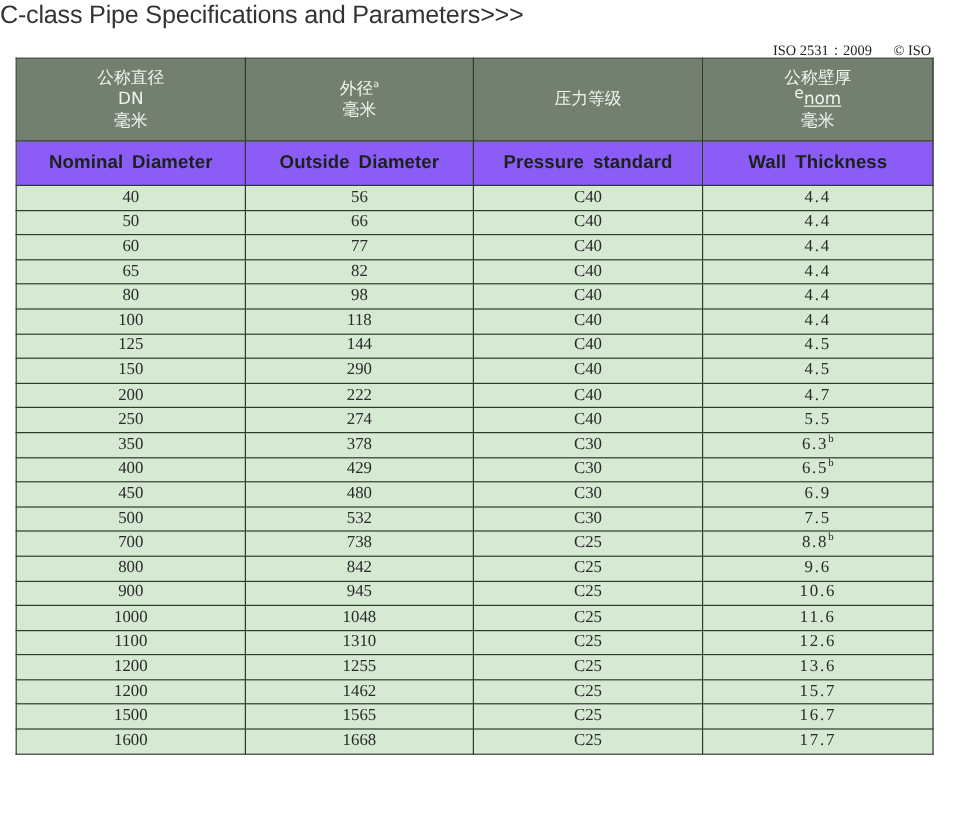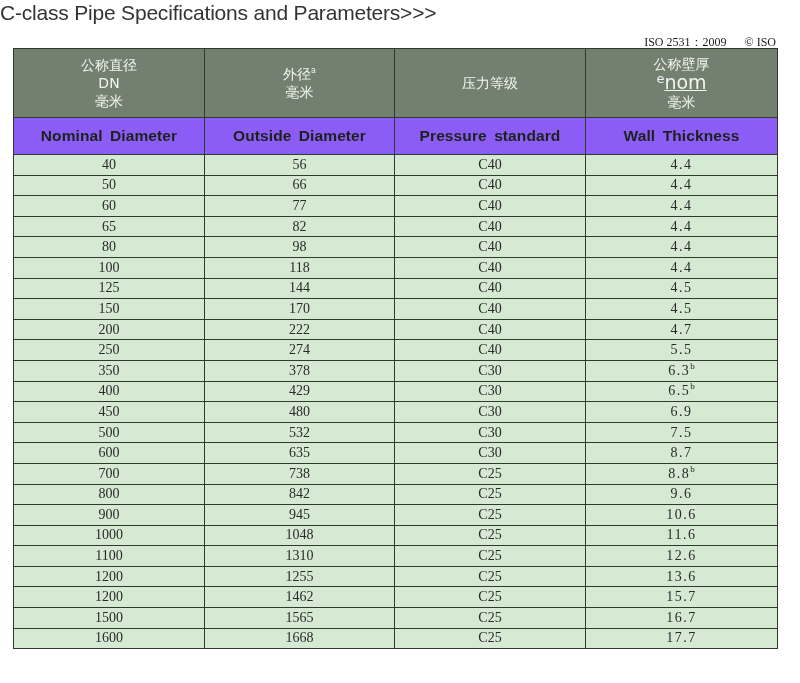--- a/index.html
+++ b/index.html
@@ -69,21 +69,21 @@
       font-size: 8px;
       vertical-align: super;
       line-height: 0;
     }
     tr.head-cn th .enom-e {
       font-size: 13px;
       vertical-align: super;
       line-height: 0;
     }
     tr.head-cn th .enom-sub {
-      font-size: 19px;
+      font-size: 14px;
       text-decoration: underline;
     }
     tr.head-en th {
       background: #8b5cf6;
       color: #1c221a;
       height: 36px;
       font-family: "Liberation Sans", sans-serif;
       font-weight: bold;
       font-size: 15.5px;
       letter-spacing: 0.1px;
@@ -187,21 +187,21 @@
         <td class="wall"><span>4.4</span></td>
       </tr>
       <tr>
         <td>125</td>
         <td>144</td>
         <td>C40</td>
         <td class="wall"><span>4.5</span></td>
       </tr>
       <tr>
         <td>150</td>
-        <td>170</td>
+        <td>290</td>
         <td>C40</td>
         <td class="wall"><span>4.5</span></td>
       </tr>
       <tr>
         <td>200</td>
         <td>222</td>
         <td>C40</td>
         <td class="wall"><span>4.7</span></td>
       </tr>
       <tr>
@@ -226,26 +226,20 @@
         <td>450</td>
         <td>480</td>
         <td>C30</td>
         <td class="wall"><span>6.9</span></td>
       </tr>
       <tr>
         <td>500</td>
         <td>532</td>
         <td>C30</td>
         <td class="wall"><span>7.5</span></td>
-      </tr>
-      <tr>
-        <td>600</td>
-        <td>635</td>
-        <td>C30</td>
-        <td class="wall"><span>8.7</span></td>
       </tr>
       <tr>
         <td>700</td>
         <td>738</td>
         <td>C25</td>
         <td class="wall"><span>8.8</span><span class="note">b</span></td>
       </tr>
       <tr>
         <td>800</td>
         <td>842</td>

